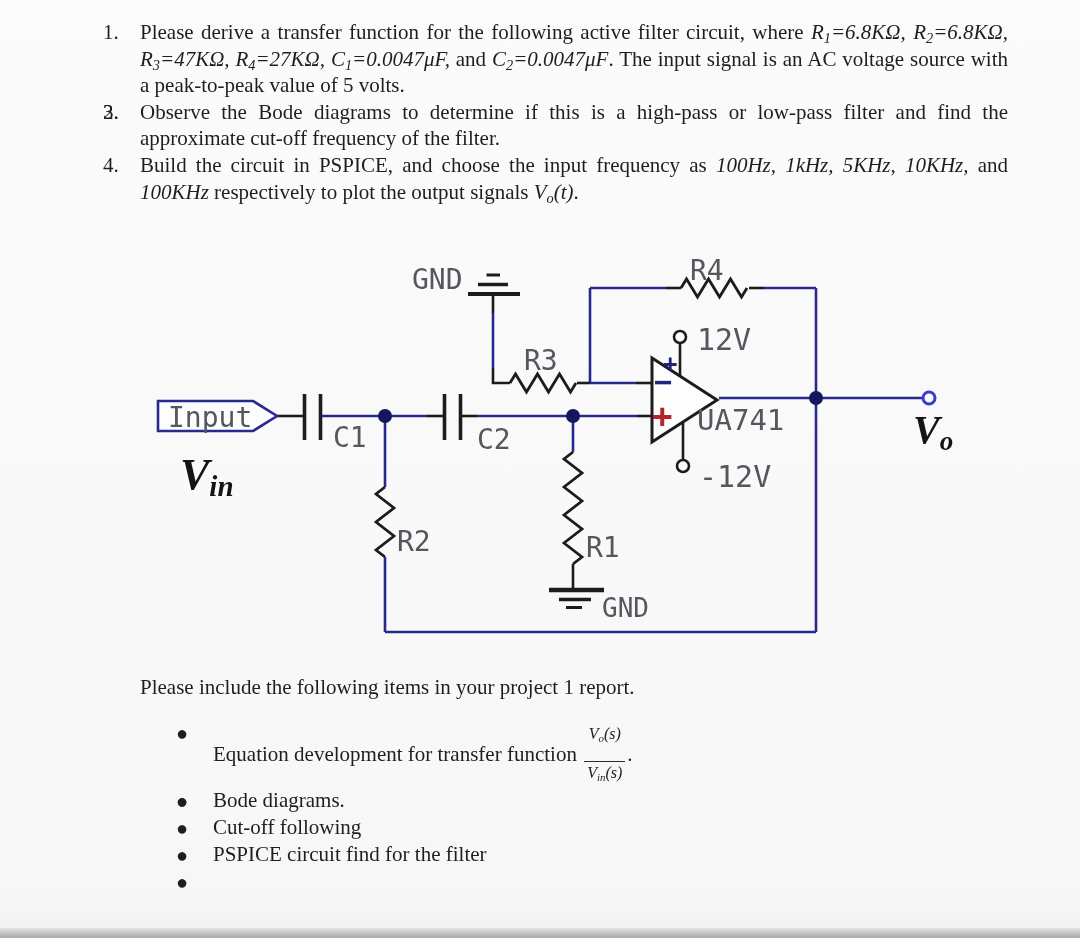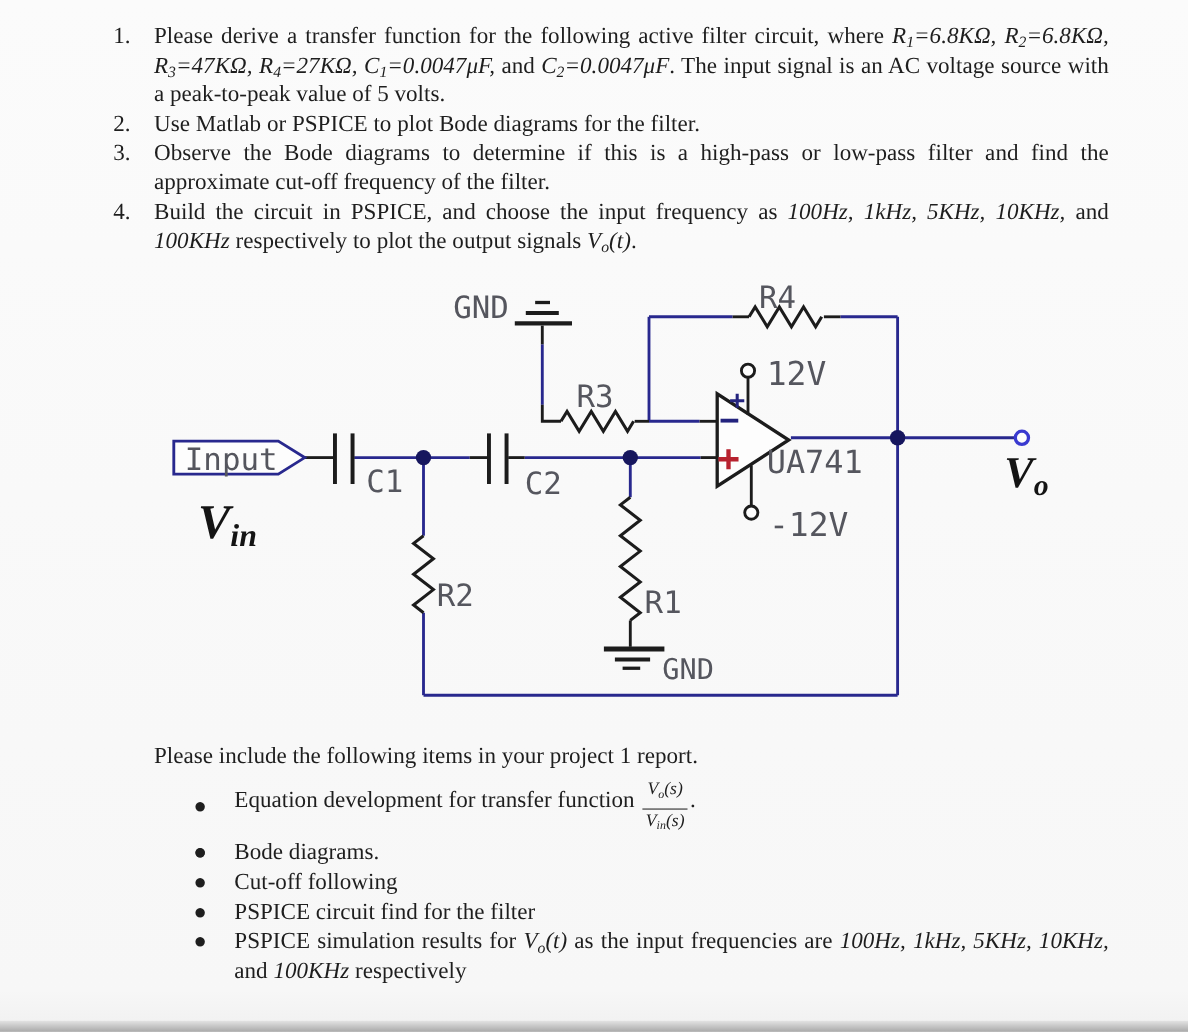--- a/index.html
+++ b/index.html
@@ -21,40 +21,39 @@
   
   .report{position:absolute;left:140px;top:674px;width:868px;
           font-size:21px;line-height:27px;}
   .bullets{list-style:none;margin:3px 0 0 0;padding:0;}
   .bullet{position:relative;padding-left:73px;text-align:justify;}
   .bullet .marker{position:absolute;left:36px;top:1px;font-size:20px;}
   .bullet.tall{padding-top:4px;padding-bottom:5px;}
   .bullet.tall .marker{top:16px;}
   .frac{display:inline-block;vertical-align:-1.05em;text-align:center;
         font-size:16px;line-height:1.22;font-style:italic;margin:0 2px;}
-  .frac .fnum{display:block;border-bottom:1.5px solid #2c2c2c;padding:0 3px 7px 3px;}
+  .frac .fnum{display:block;border-bottom:1.5px solid #2c2c2c;padding:0 3px 17px 3px;margin-top:16px;}
   .frac .fden{display:block;padding:1px 3px 0 3px;}
   
   .circuit{position:absolute;left:0;top:0;}
   .mono{font-family:"DejaVu Sans Mono", monospace;fill:#55565e;}
   .serifvar{font-family:"Liberation Serif", serif;font-weight:bold;font-style:italic;fill:#141414;}
 </style>
 </head>
 <body>
 
 <div class="page">
 
   <div class="tasks">
     <div class="task">
       <span class="tnum">1.</span>
       <span>Please derive a transfer function for the following active filter circuit, where <i>R<sub>1</sub>=6.8KΩ,</i> <i>R<sub>2</sub>=6.8KΩ, R<sub>3</sub>=47KΩ, R<sub>4</sub>=27KΩ, C<sub>1</sub>=0.0047μF,</i> and <i>C<sub>2</sub>=0.0047μF</i>. The input signal is an AC voltage source with a peak-to-peak value of 5 volts.</span>
     </div>
     <div class="task">
       <span class="tnum">2.</span>
-      <span>Use Matlab or PSPICE to plot Bode diagrams for the filter.</span>
     </div>
     <div class="task">
       <span class="tnum">3.</span>
       <span>Observe the Bode diagrams to determine if this is a high-pass or low-pass filter and find the approximate cut-off frequency of the filter.</span>
     </div>
     <div class="task">
       <span class="tnum">4.</span>
       <span>Build the circuit in PSPICE, and choose the input frequency as <i>100Hz, 1kHz, 5KHz, 10KHz,</i> and <i>100KHz</i> respectively to plot the output signals <i>V<sub>o</sub>(t)</i>.</span>
     </div>
   </div>
@@ -178,19 +177,18 @@
       <li class="bullet">
         <span class="marker">●</span>
         <span>Cut-off following</span>
       </li>
       <li class="bullet">
         <span class="marker">●</span>
         <span>PSPICE circuit find for the filter</span>
       </li>
       <li class="bullet">
         <span class="marker">●</span>
-        <span>PSPICE simulation results for <i>V<sub>o</sub>(t)</i> as the input frequencies are <i>100Hz, 1kHz, 5KHz, 10KHz,</i> and <i>100KHz</i> respectively</span>
       </li>
     </ul>
   </div>
 
   <div class="scan-edge"></div>
 </div>
 
 </body></html>

